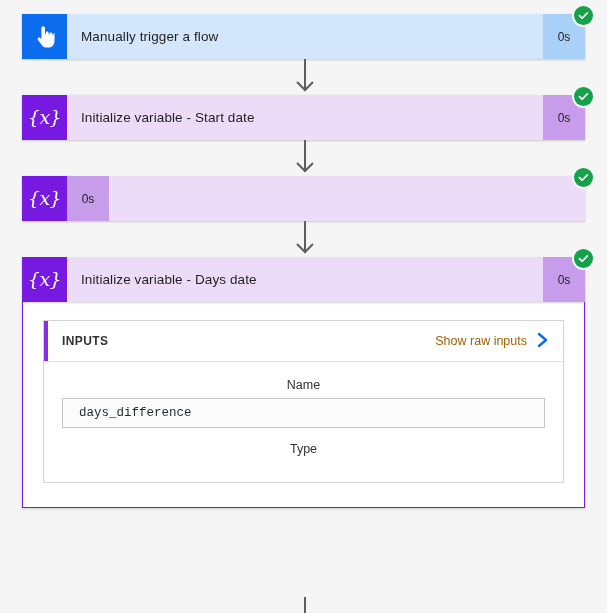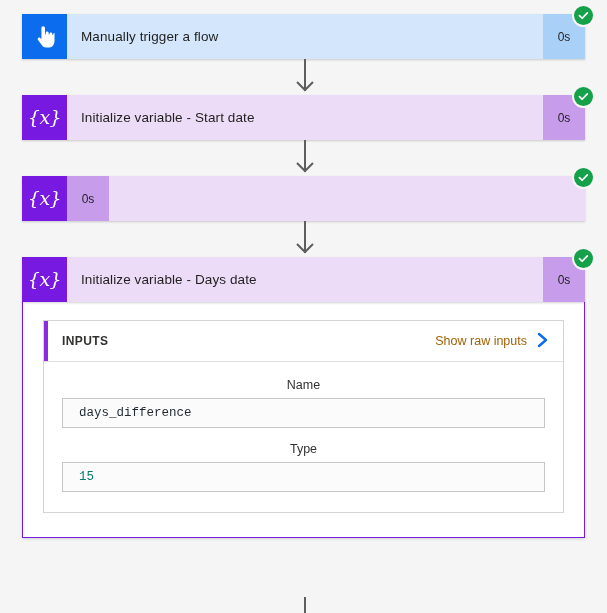--- a/index.html
+++ b/index.html
@@ -300,21 +300,20 @@
           <div class="field">
             <div class="field-label">Name</div>
             <div class="field-input">days_difference</div>
           </div>
 
           <div class="field">
           </div>
 
           <div class="field">
             <div class="field-label">Type</div>
-            <div class="field-input numeric">15</div>
           </div>
 
         </div>
       </div>
     </div>
   </div>
 
   <div class="connector" style="top:597px;height:16px;"></div>
 
 </div>

